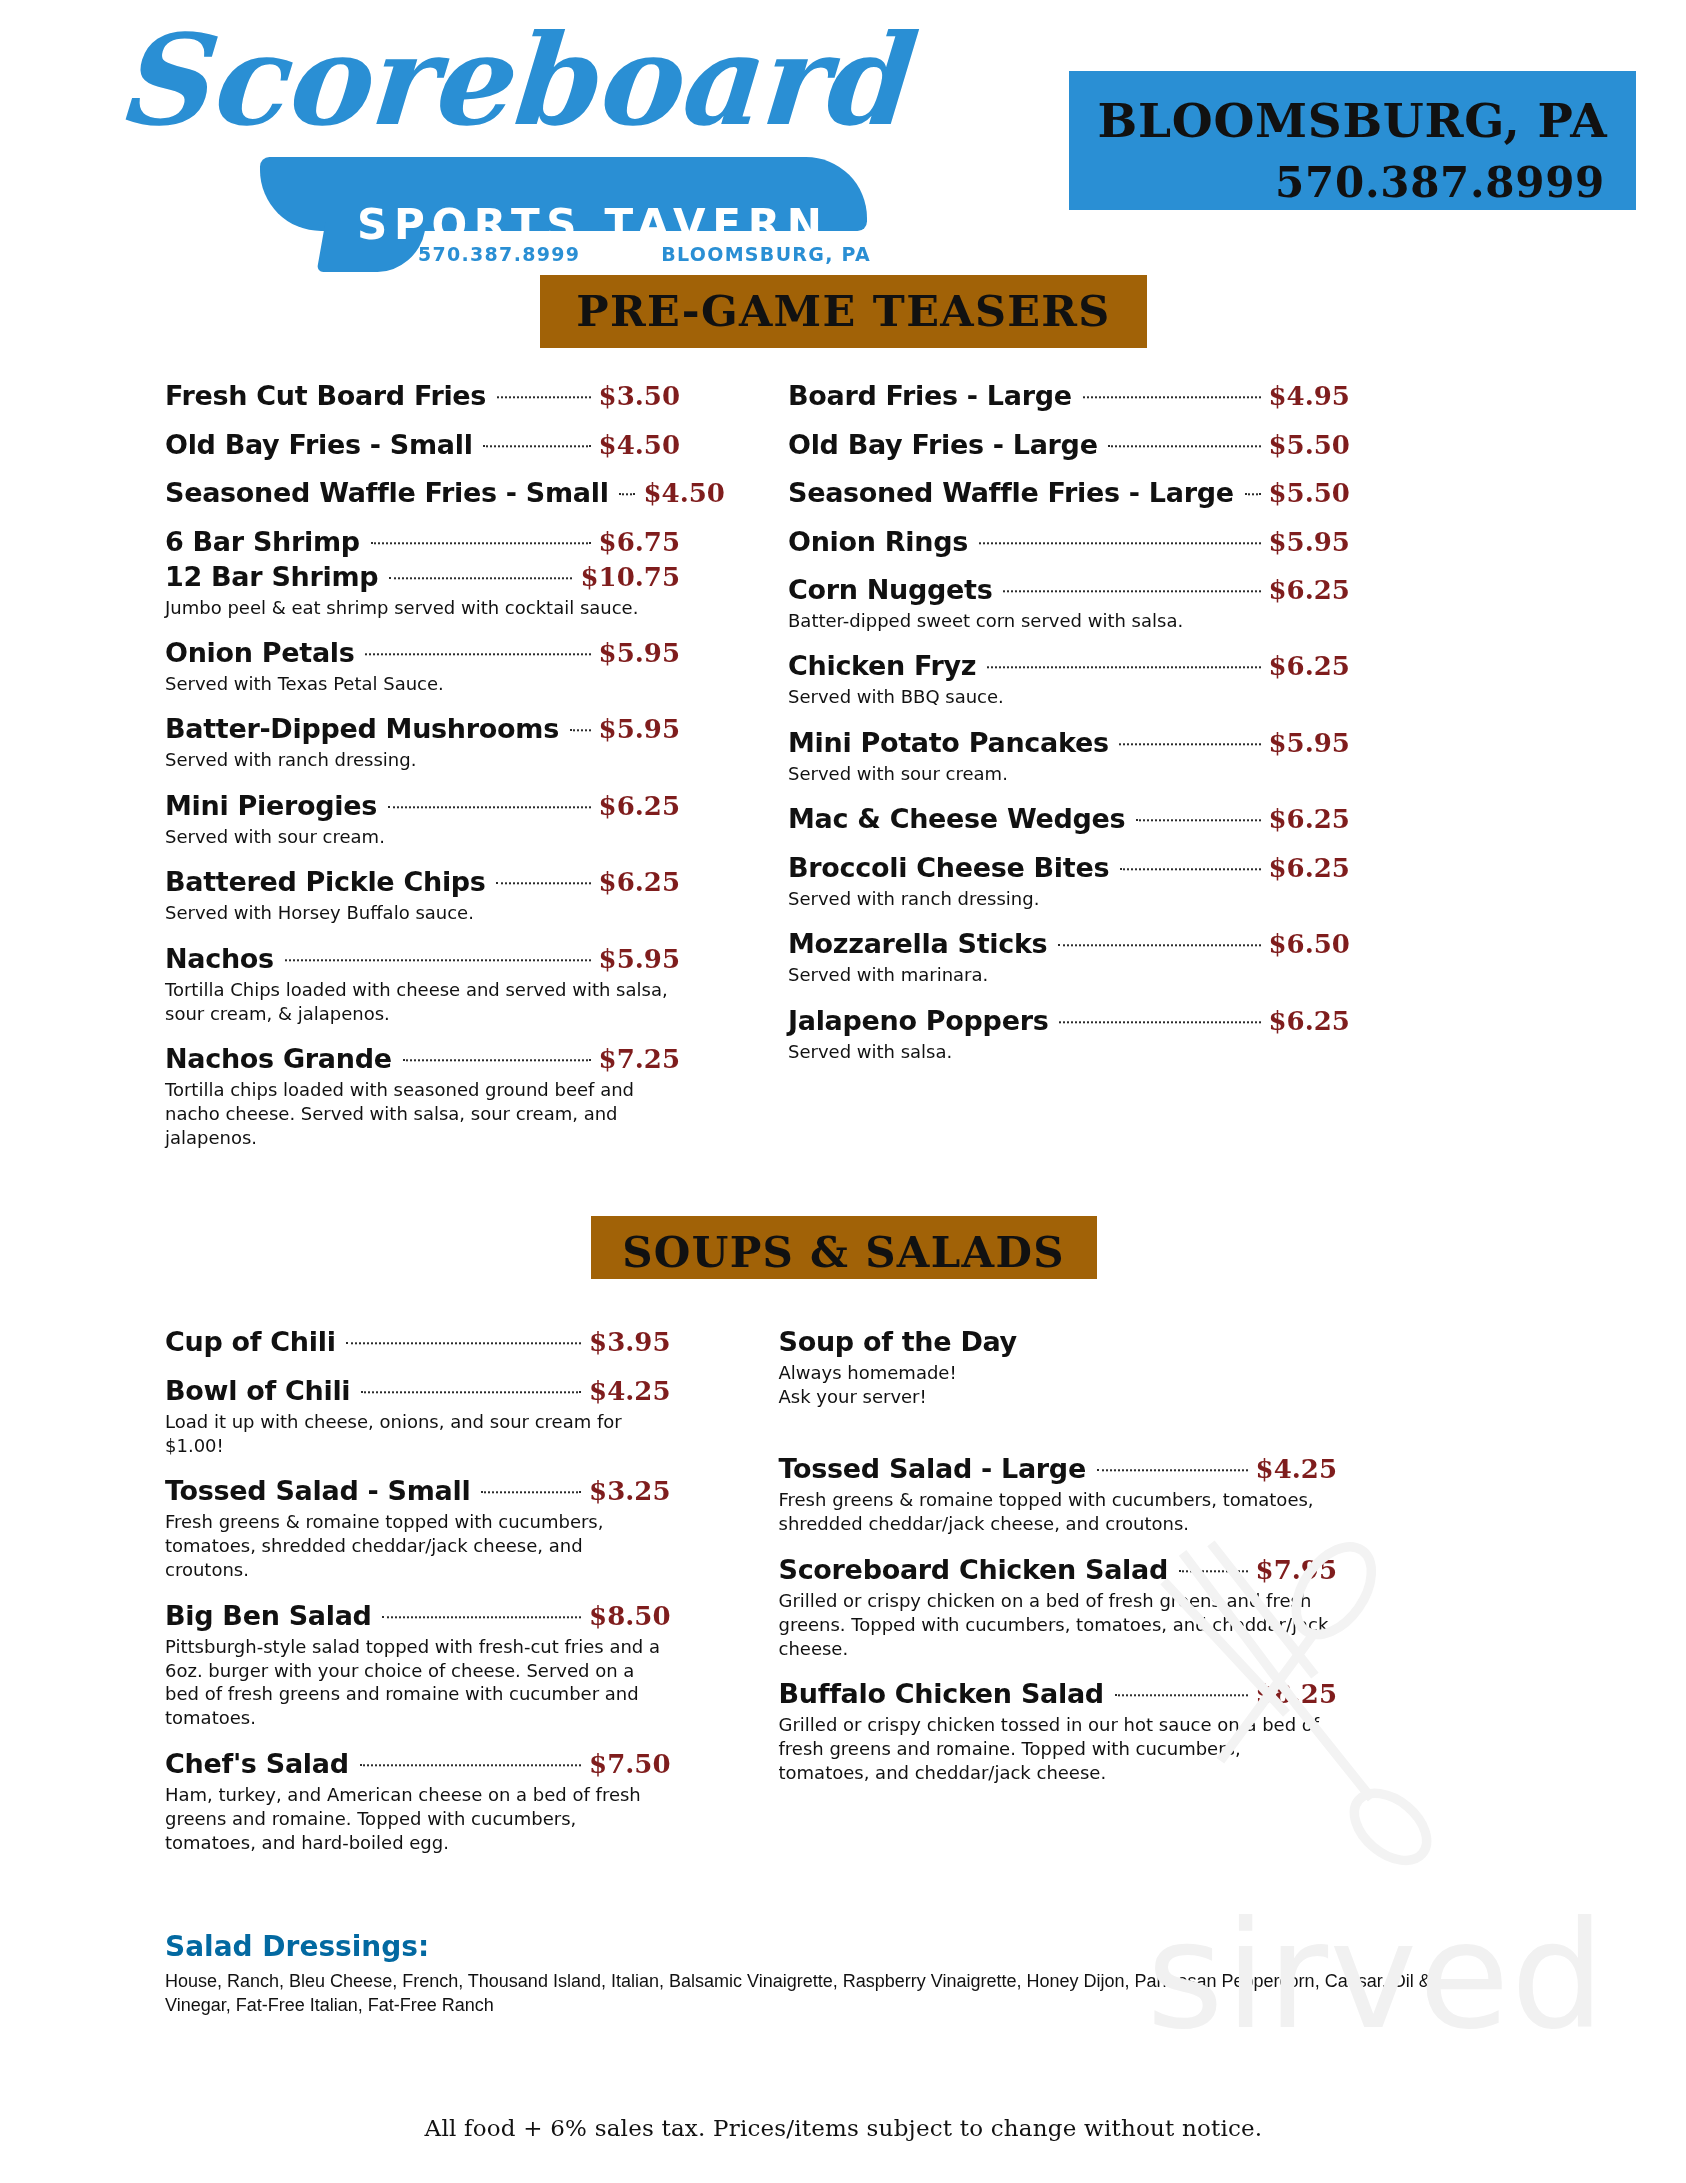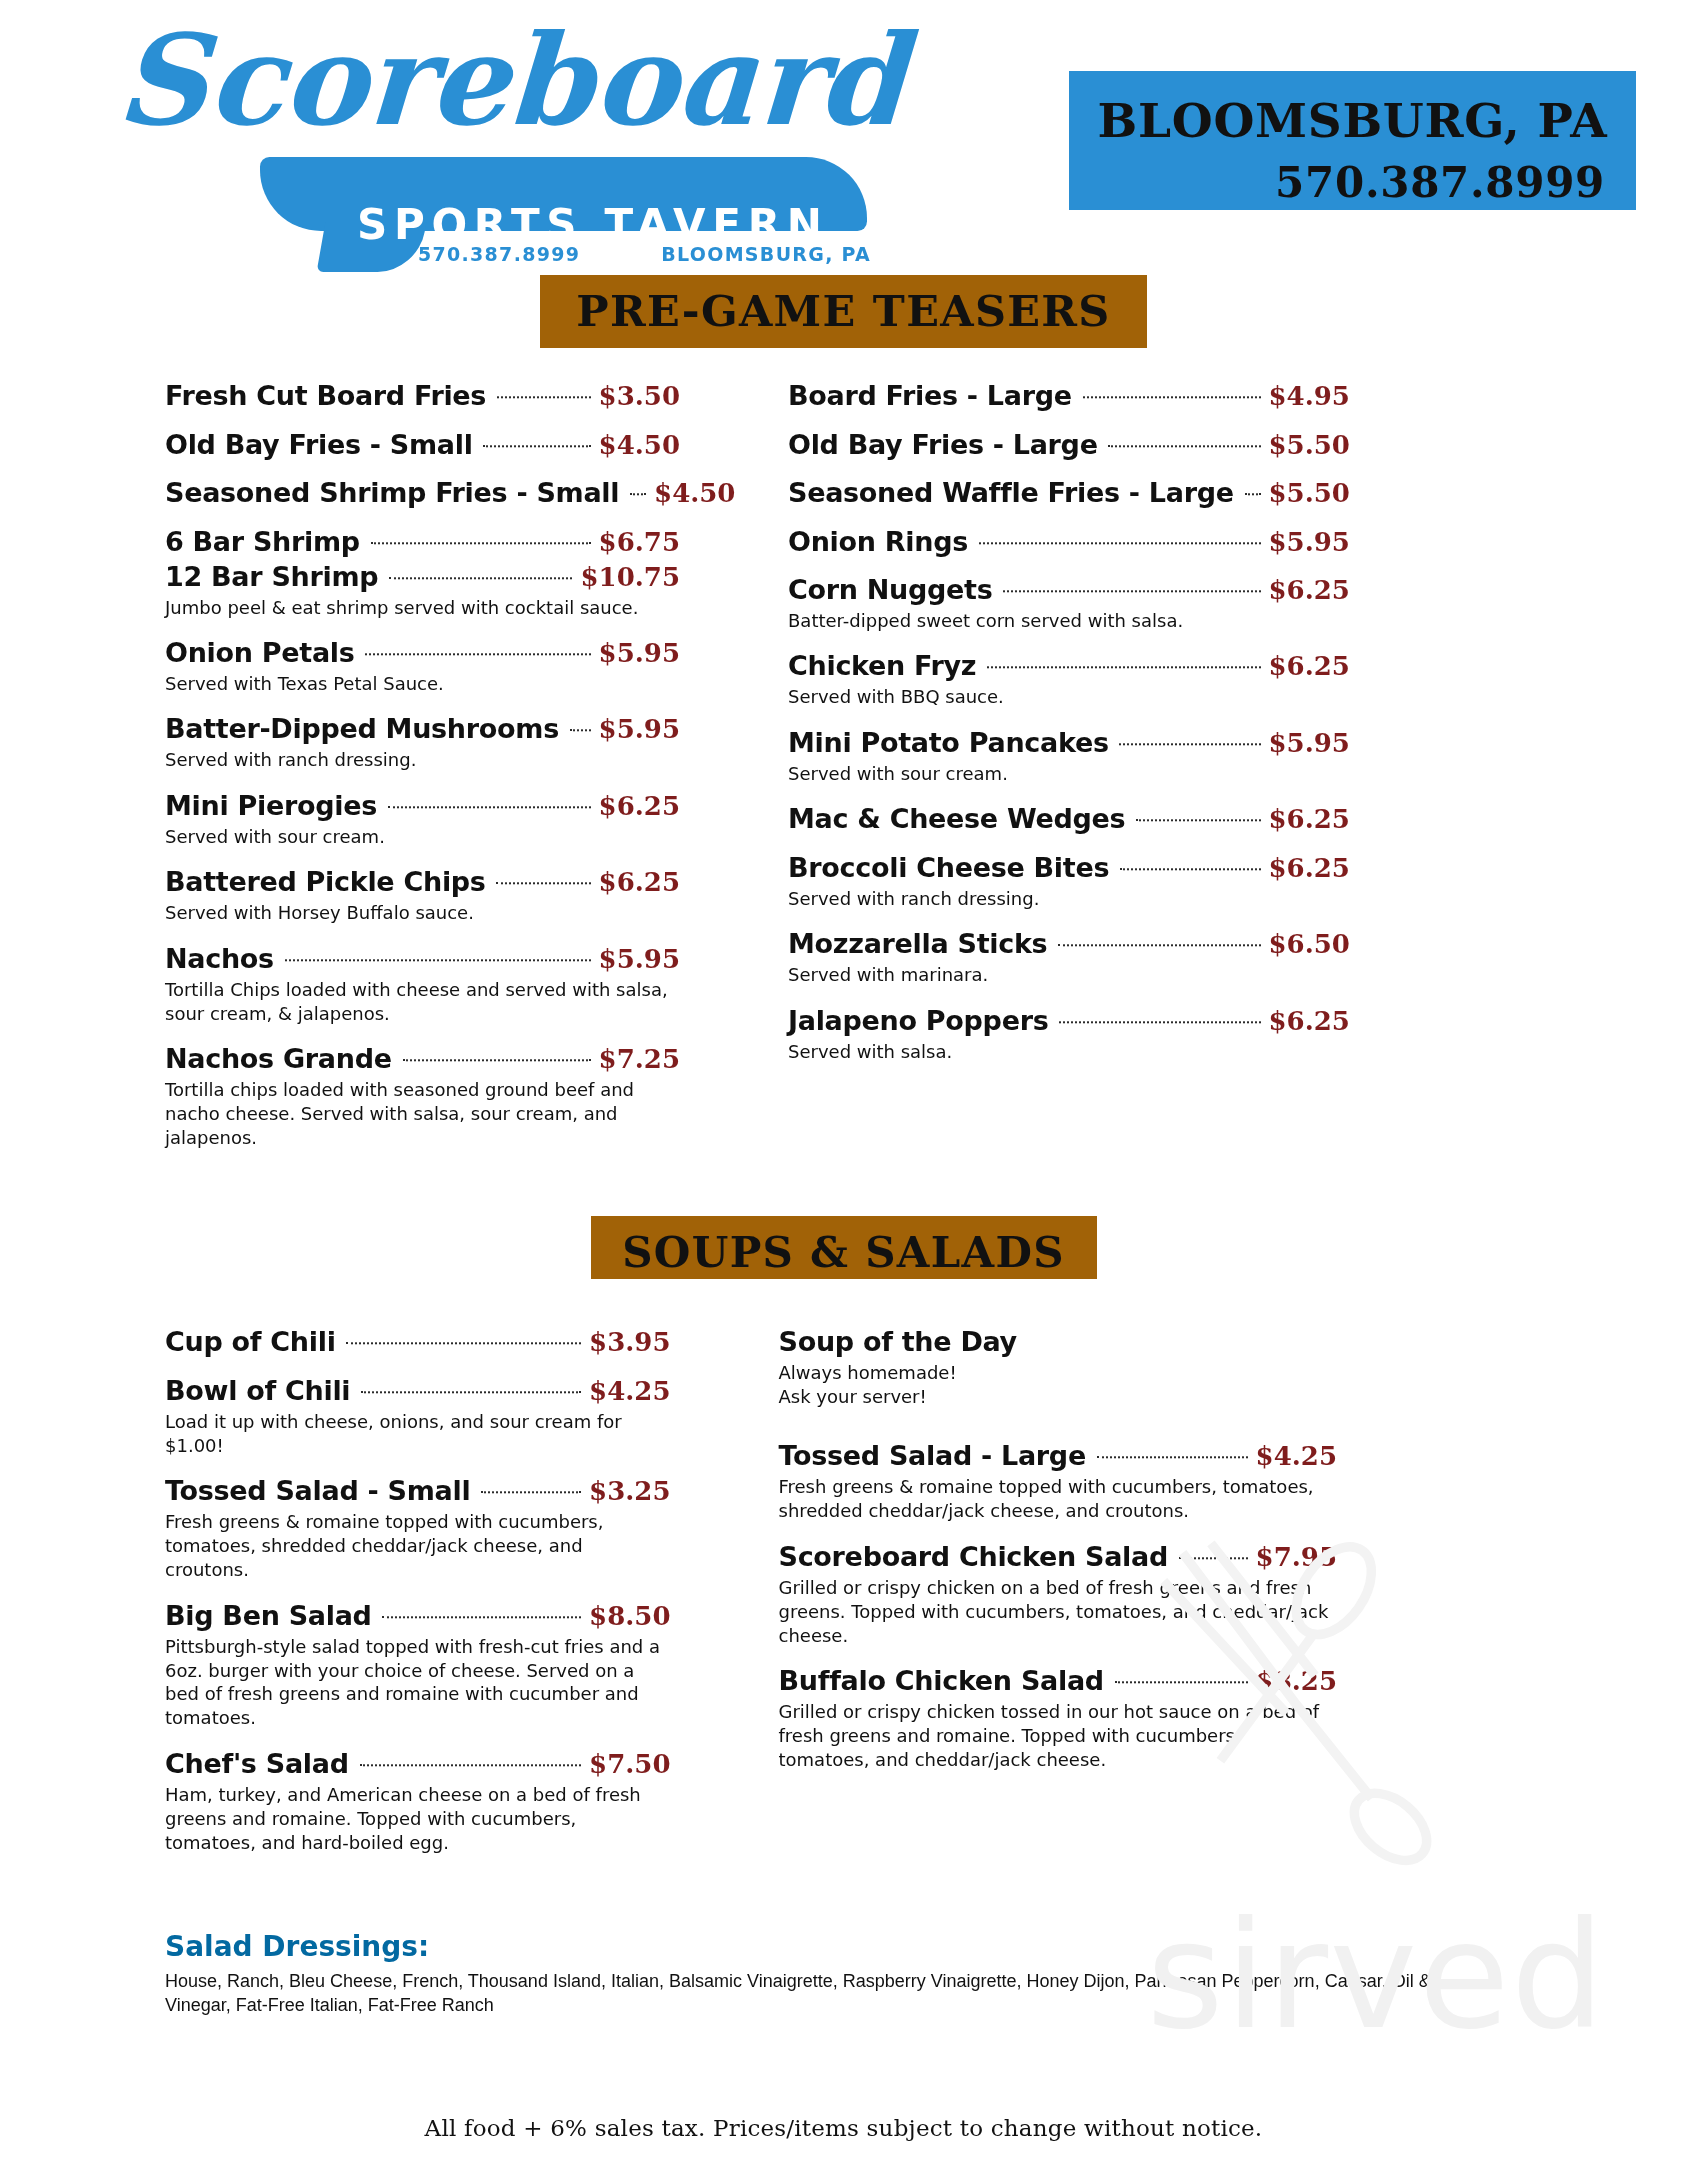--- a/index.html
+++ b/index.html
@@ -290,21 +290,21 @@
     <div class="item">
       <div class="item-line">
         <span class="item-name">Old Bay Fries - Small</span>
         <span class="dots"></span>
         <span class="item-price">$4.50</span>
       </div>
     </div>
 
     <div class="item">
       <div class="item-line">
-        <span class="item-name">Seasoned Shrimp Fries - Small</span>
+        <span class="item-name">Seasoned Waffle Fries - Small</span>
         <span class="dots"></span>
         <span class="item-price">$4.50</span>
       </div>
     </div>
 
     <div class="item tight">
       <div class="item-line">
         <span class="item-name">6 Bar Shrimp</span>
         <span class="dots"></span>
         <span class="item-price">$6.75</span>
@@ -532,21 +532,21 @@
     <div class="item noprice">
       <div class="item-line">
         <span class="item-name">Soup of the Day</span>
 
         <span class="item-price"></span>
       </div>
       <div class="item-desc" style="white-space: pre-line;">Always homemade!
 Ask your server!</div>
     </div>
 
-    <div class="item" style="margin-top:31px;">
+    <div class="item" style="margin-top:44px;">
       <div class="item-line">
         <span class="item-name">Tossed Salad - Large</span>
         <span class="dots"></span>
         <span class="item-price">$4.25</span>
       </div>
       <div class="item-desc">Fresh greens &amp; romaine topped with cucumbers, tomatoes, shredded cheddar/jack cheese, and croutons.</div>
     </div>
 
     <div class="item">
       <div class="item-line">

